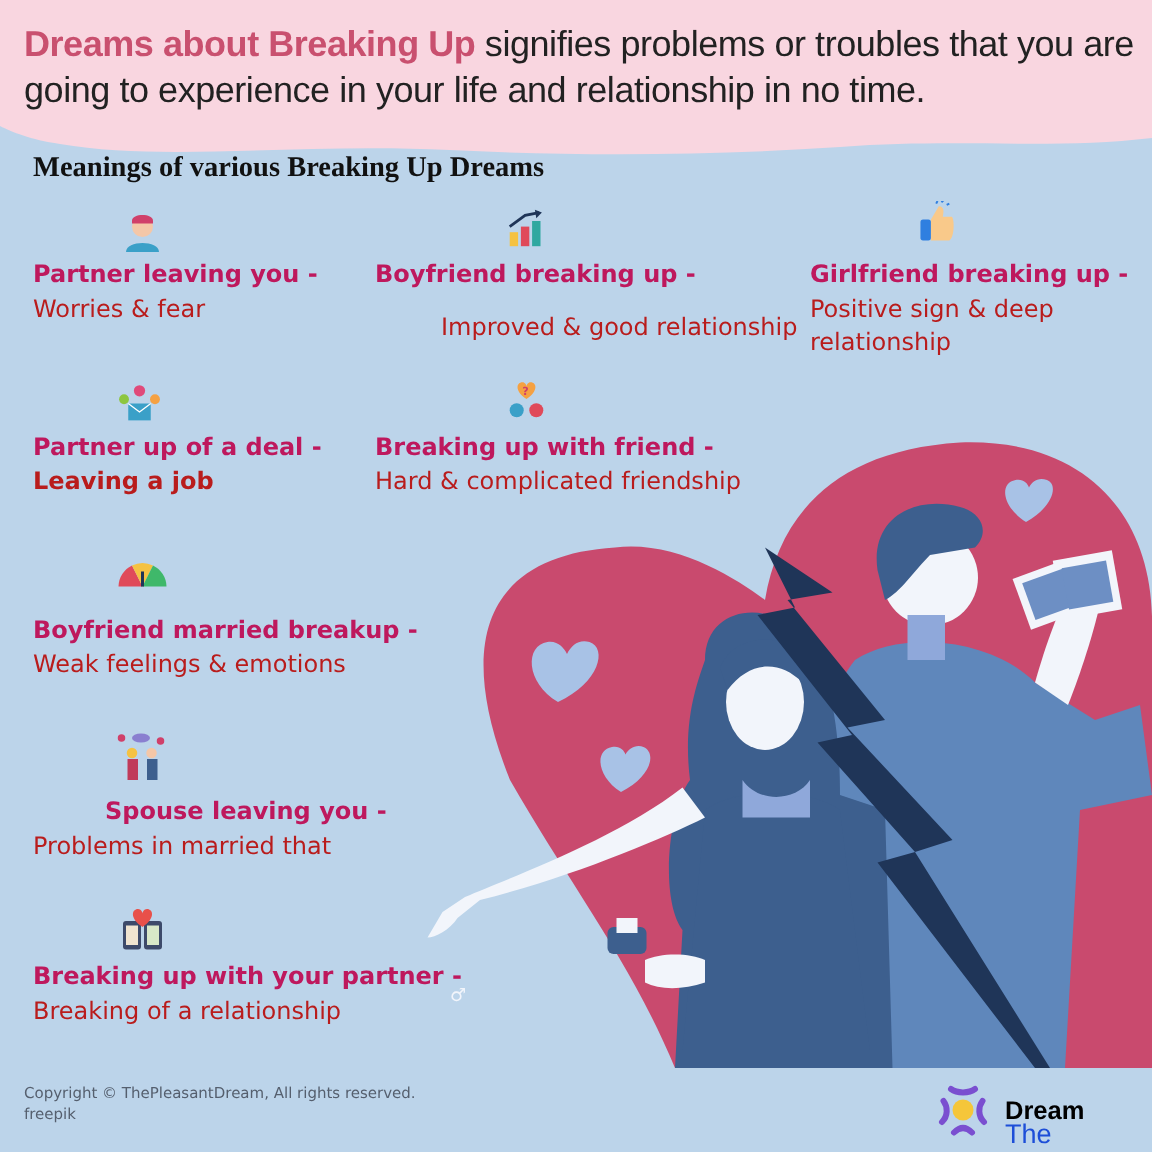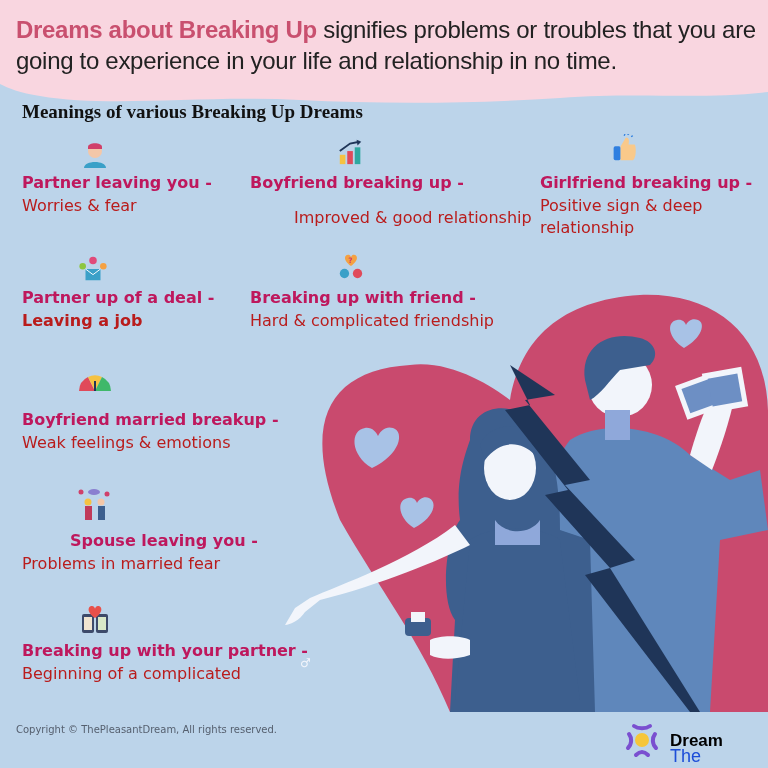--- a/index.html
+++ b/index.html
@@ -140,37 +140,38 @@
   <svg class="icon" style="left:55px;top:-10px;width:36px;height:34px;" viewBox="0 0 36 34">
     <circle cx="4" cy="4" r="2.5" fill="#d0406a"></circle>
     <ellipse cx="17" cy="4" rx="6" ry="3" fill="#8a7fd0"></ellipse>
     <circle cx="30" cy="6" r="2.5" fill="#d0406a"></circle>
     <circle cx="11" cy="14" r="3.5" fill="#f5c242"></circle>
     <rect x="8" y="18" width="7" height="14" fill="#c03a5a"></rect>
     <circle cx="24" cy="14" r="3.5" fill="#f4c7a8"></circle>
     <rect x="21" y="18" width="7" height="14" fill="#3d5f8e"></rect>
   </svg>
   <div class="title" style="left:0;top:33px;margin-left:48px;">Spouse leaving you -</div>
-  <div class="desc" style="left:0;top:55px;width:240px;">Problems in married fear</div>
+  <div class="desc" style="left:0;top:55px;width:240px;">Problems in married that</div>
 </div>
 
 <div class="item" style="left:22px;top:608px;">
   <svg class="icon" style="left:58px;top:-2px;" viewBox="0 0 30 28">
     <rect x="2" y="8" width="12" height="19" rx="2" fill="#3d4a6a"></rect>
     <rect x="16" y="8" width="12" height="19" rx="2" fill="#3d4a6a"></rect>
     <rect x="4" y="11" width="8" height="13" fill="#f0e4d0"></rect>
     <rect x="18" y="11" width="8" height="13" fill="#d8e8c8"></rect>
     <path d="M15 12 C6 6 8 0 12 0 C14 0 15 2 15 3 C15 2 16 0 18 0 C22 0 24 6 15 12 Z" fill="#e8504a"></path>
   </svg>
   <div class="title" style="left:0;top:33px;">Breaking up with your partner -</div>
-  <div class="desc" style="left:0;top:55px;width:280px;">Beginning of a complicated</div>
+  <div class="desc" style="left:0;top:55px;width:280px;">Breaking of a relationship</div>
 </div>
 
 <div class="footer">
   <div>Copyright © ThePleasantDream, All rights reserved.</div>
+  <div>freepik</div>
 </div>
 
 <div class="logo">
   <svg width="40" height="40" viewBox="0 0 40 40" style="position:absolute;left:0;top:2px;">
     <circle cx="20" cy="20" r="7" fill="#f5c63a"></circle>
     <g stroke="#7a4fd0" stroke-width="4" fill="none" stroke-linecap="round">
       <path d="M12 6 C16 9 24 9 28 6"></path>
       <path d="M33 14 C30 18 30 24 34 28"></path>
       <path d="M26 35 C22 31 18 31 14 35"></path>
       <path d="M6 28 C10 24 10 18 7 14"></path>

